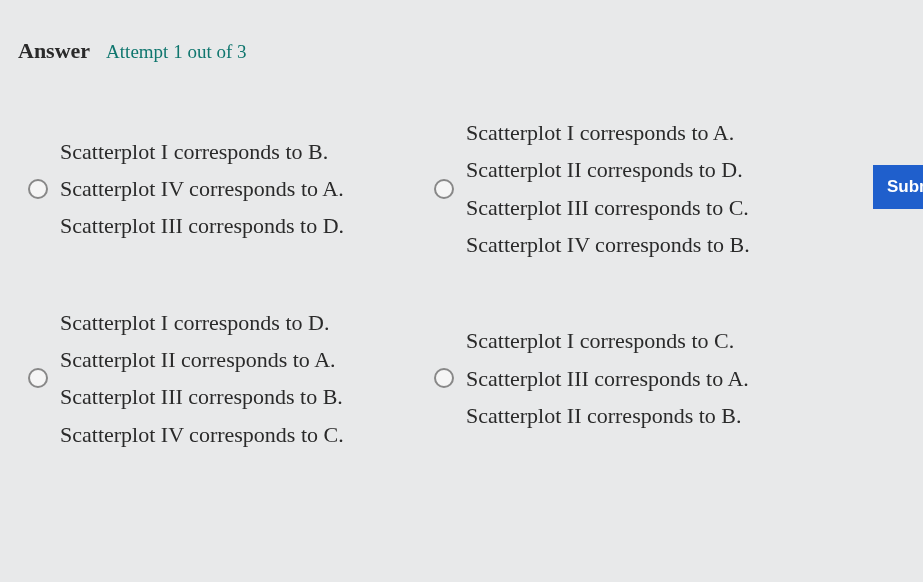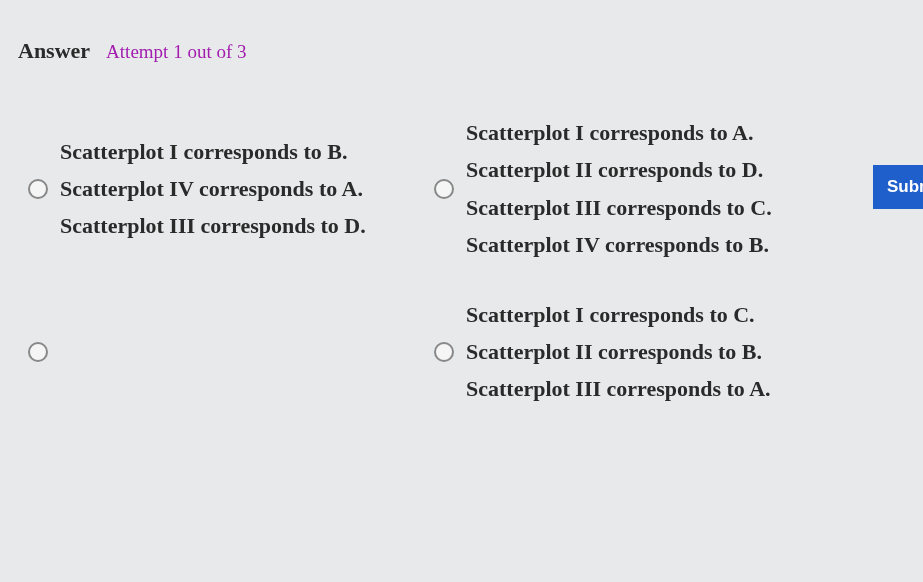--- a/index.html
+++ b/index.html
@@ -21,30 +21,29 @@
     .answer-label {
       font-weight: bold;
       font-size: 22px;
       color: #2a2a2a;
       display: inline-block;
       margin-right: 12px;
       text-align: center;
     }
     .attempt-label {
       font-size: 19px;
-      color: #a21caf;
+      color: #0f766e;
       display: inline-block;
     }
     .options-grid {
       display: grid;
       grid-template-columns: 1fr 1fr;
-      gap: 32px 10px;
+      gap: 40px 10px;
       padding: 50px 40px 0 28px;
       max-width: 870px;
-      font-weight: bold;
     }
     .option {
       display: flex;
       align-items: center;
       gap: 12px;
     }
     .radio {
       width: 20px;
       height: 20px;
       border: 2px solid #888;
@@ -103,26 +102,32 @@
     <div class="option-lines">
       <div class="option-line">Scatterplot I corresponds to A.</div>
       <div class="option-line">Scatterplot II corresponds to D.</div>
       <div class="option-line">Scatterplot III corresponds to C.</div>
       <div class="option-line">Scatterplot IV corresponds to B.</div>
     </div>
   </div>
 
   <div class="option">
     <div class="radio"></div>
+    <div class="option-lines">
+      <div class="option-line">Scatterplot I corresponds to D.</div>
+      <div class="option-line">Scatterplot II corresponds to A.</div>
+      <div class="option-line">Scatterplot III corresponds to B.</div>
+      <div class="option-line">Scatterplot IV corresponds to C.</div>
+    </div>
   </div>
 
   <div class="option">
     <div class="radio"></div>
     <div class="option-lines">
       <div class="option-line">Scatterplot I corresponds to C.</div>
+      <div class="option-line">Scatterplot III corresponds to A.</div>
       <div class="option-line">Scatterplot II corresponds to B.</div>
-      <div class="option-line">Scatterplot III corresponds to A.</div>
     </div>
   </div>
 
 </div>
 
 <button class="submit-btn">Subm</button>
 
 </body></html>

